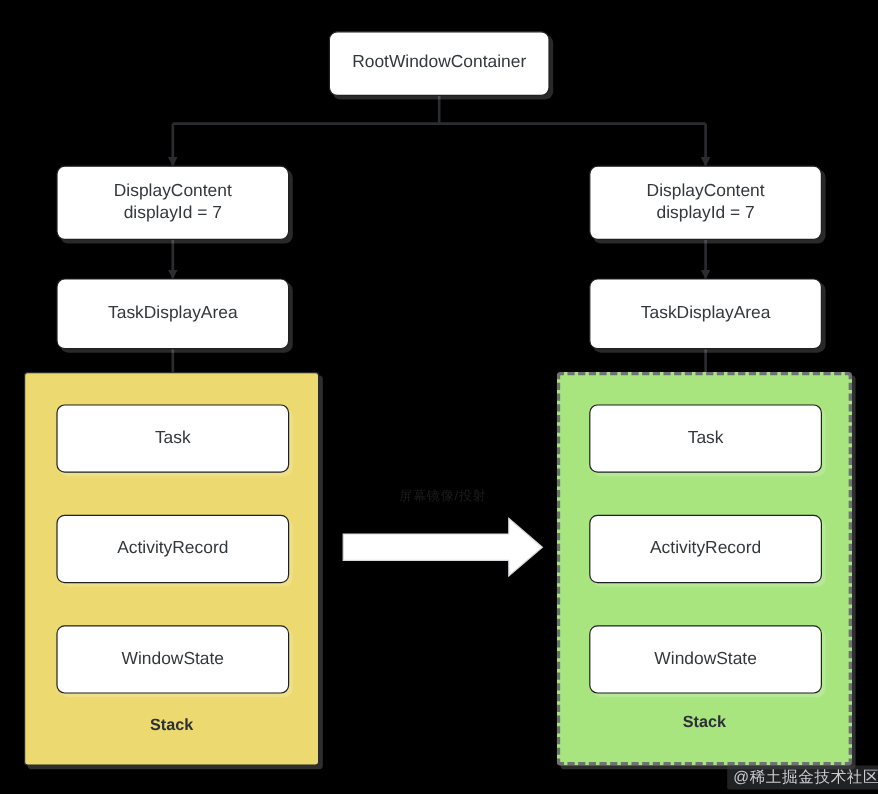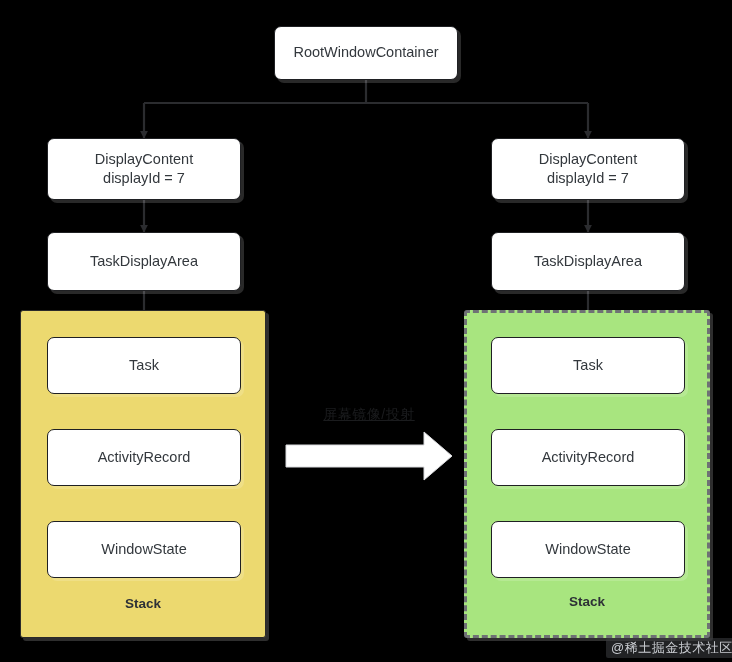--- a/index.html
+++ b/index.html
@@ -66,25 +66,24 @@
     right: 0;
     text-align: center;
     font-size: 13.5px;
     font-weight: bold;
     color: #2d3136;
   }
   
   .xform-caption {
     position: absolute;
     text-align: center;
-    font-size: 14px;
+    font-size: 11px;
     color: #1b1c1e;
     white-space: nowrap;
     letter-spacing: 0.5px;
-    text-decoration: underline;
   }
   
   .watermark {
     position: absolute;
     font-size: 13px;
     color: #c9ccd1;
     background: rgba(60,62,66,0.55);
     padding: 1px 5px;
     border-radius: 2px;
     white-space: nowrap;

